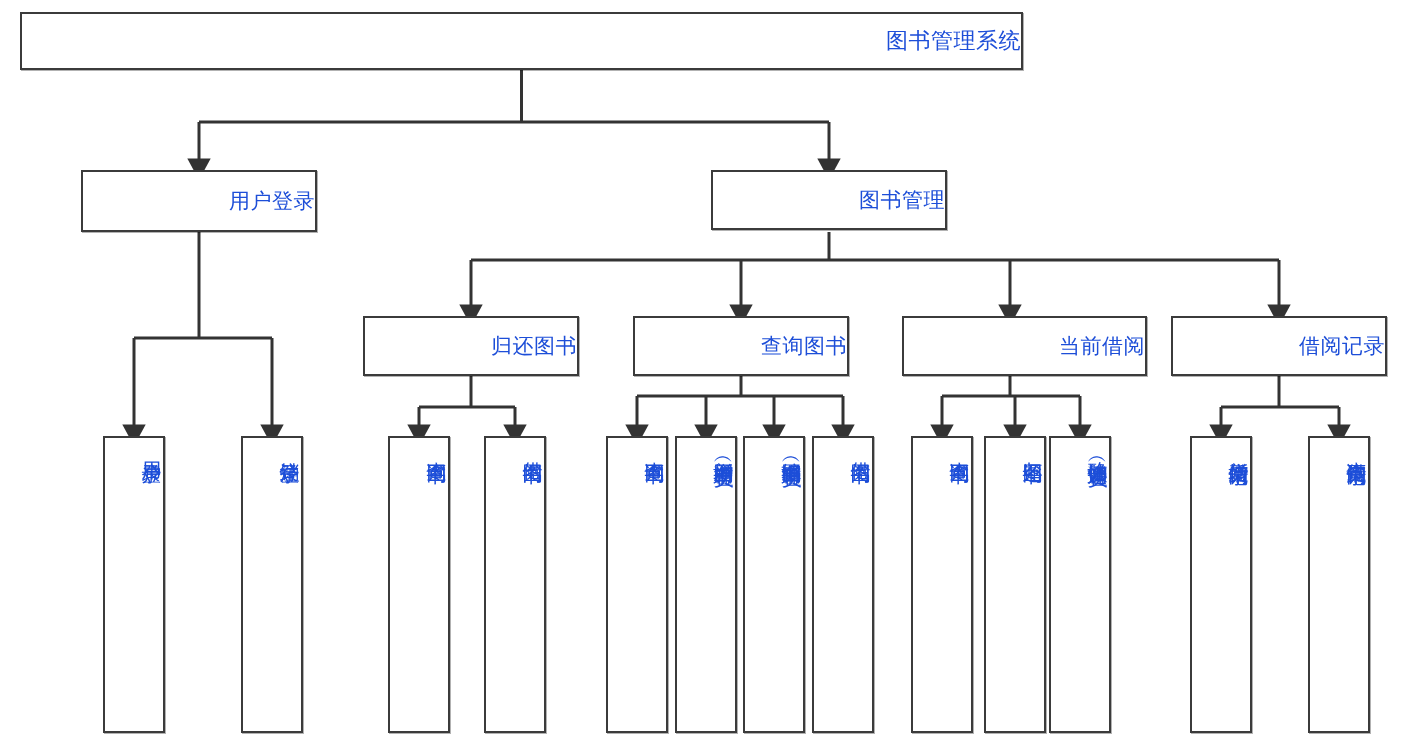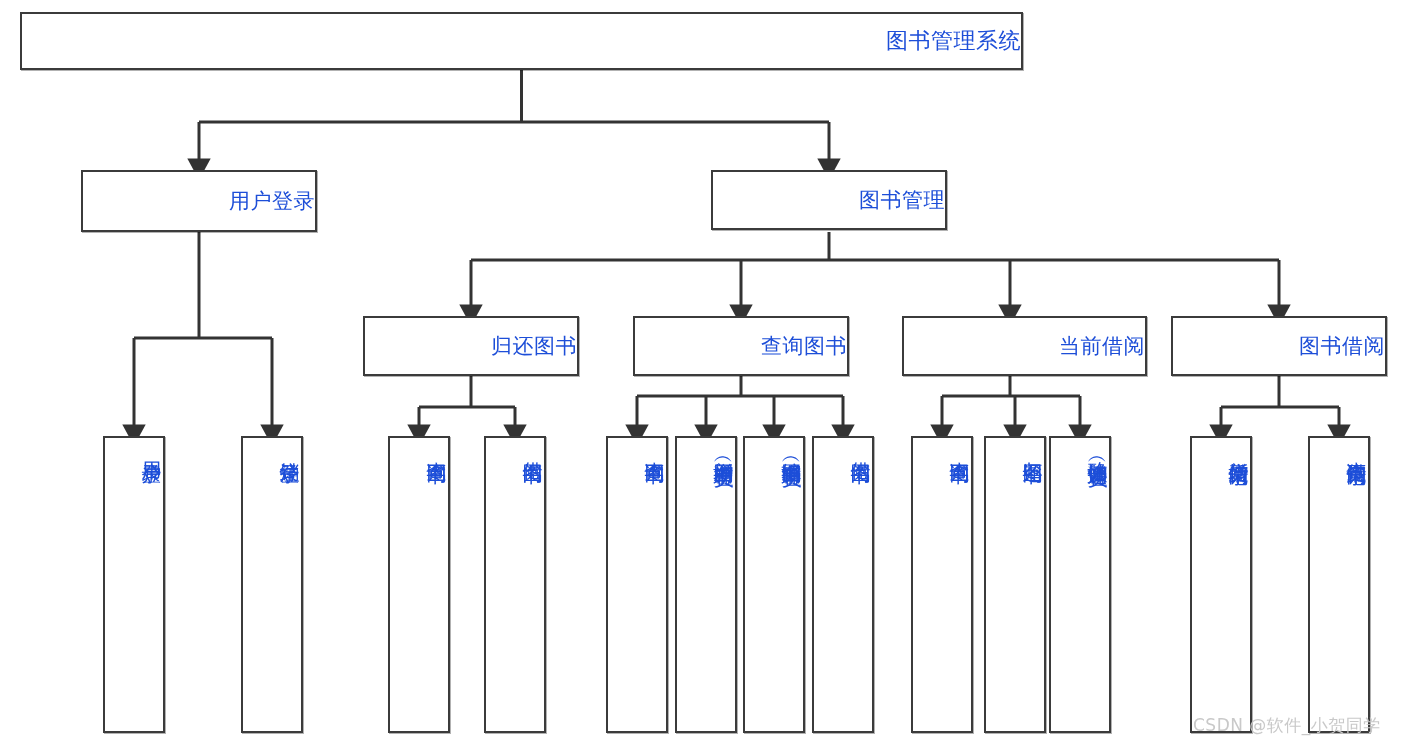--- a/index.html
+++ b/index.html
@@ -138,21 +138,21 @@
       <div class="node h" style="left: 363px; top: 316px; width: 216px; height: 60px;">
         <span class="node-label">归还图书</span>
       </div>
       <div class="node h" style="left: 633px; top: 316px; width: 216px; height: 60px;">
         <span class="node-label">查询图书</span>
       </div>
       <div class="node h" style="left: 902px; top: 316px; width: 245px; height: 60px;">
         <span class="node-label">当前借阅</span>
       </div>
       <div class="node h" style="left: 1171px; top: 316px; width: 216px; height: 60px;">
-        <span class="node-label">图书借阅</span>
+        <span class="node-label">借阅记录</span>
       </div>
       <div class="node v" style="left: 103px; top: 436px; width: 62px; height: 297px;">
         <span class="node-label">用户登录</span>
       </div>
       <div class="node v" style="left: 241px; top: 436px; width: 62px; height: 297px;">
         <span class="node-label">注销登录</span>
       </div>
       <div class="node v" style="left: 388px; top: 436px; width: 62px; height: 297px;">
         <span class="node-label">查询图书</span>
       </div>
@@ -181,15 +181,14 @@
         <span class="node-label">确认归还（管理员）</span>
       </div>
       <div class="node v tall-text" style="left: 1190px; top: 436px; width: 62px; height: 297px;">
         <span class="node-label">新增借阅记录</span>
       </div>
       <div class="node v tall-text" style="left: 1308px; top: 436px; width: 62px; height: 297px;">
         <span class="node-label">查询借阅记录</span>
       </div>
     </div>
 
-  <div class="watermark" style="left: 1193px; top: 714px;">CSDN @软件_小贺同学</div>
 
 </div>
 
 </body></html>

